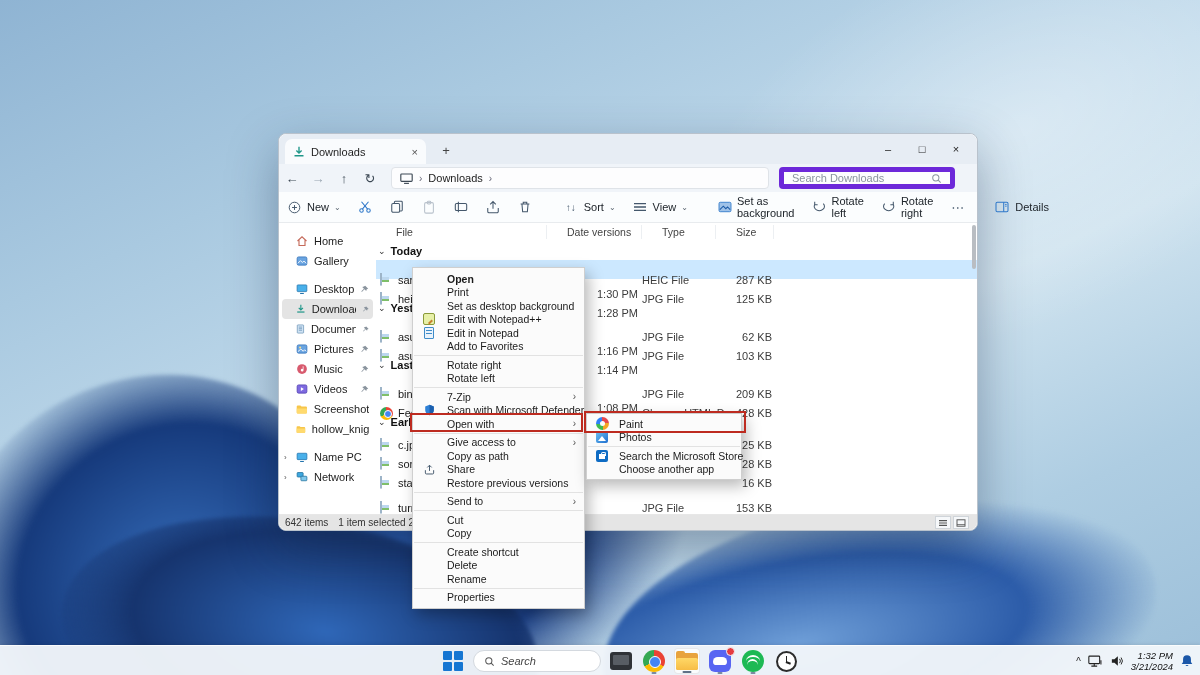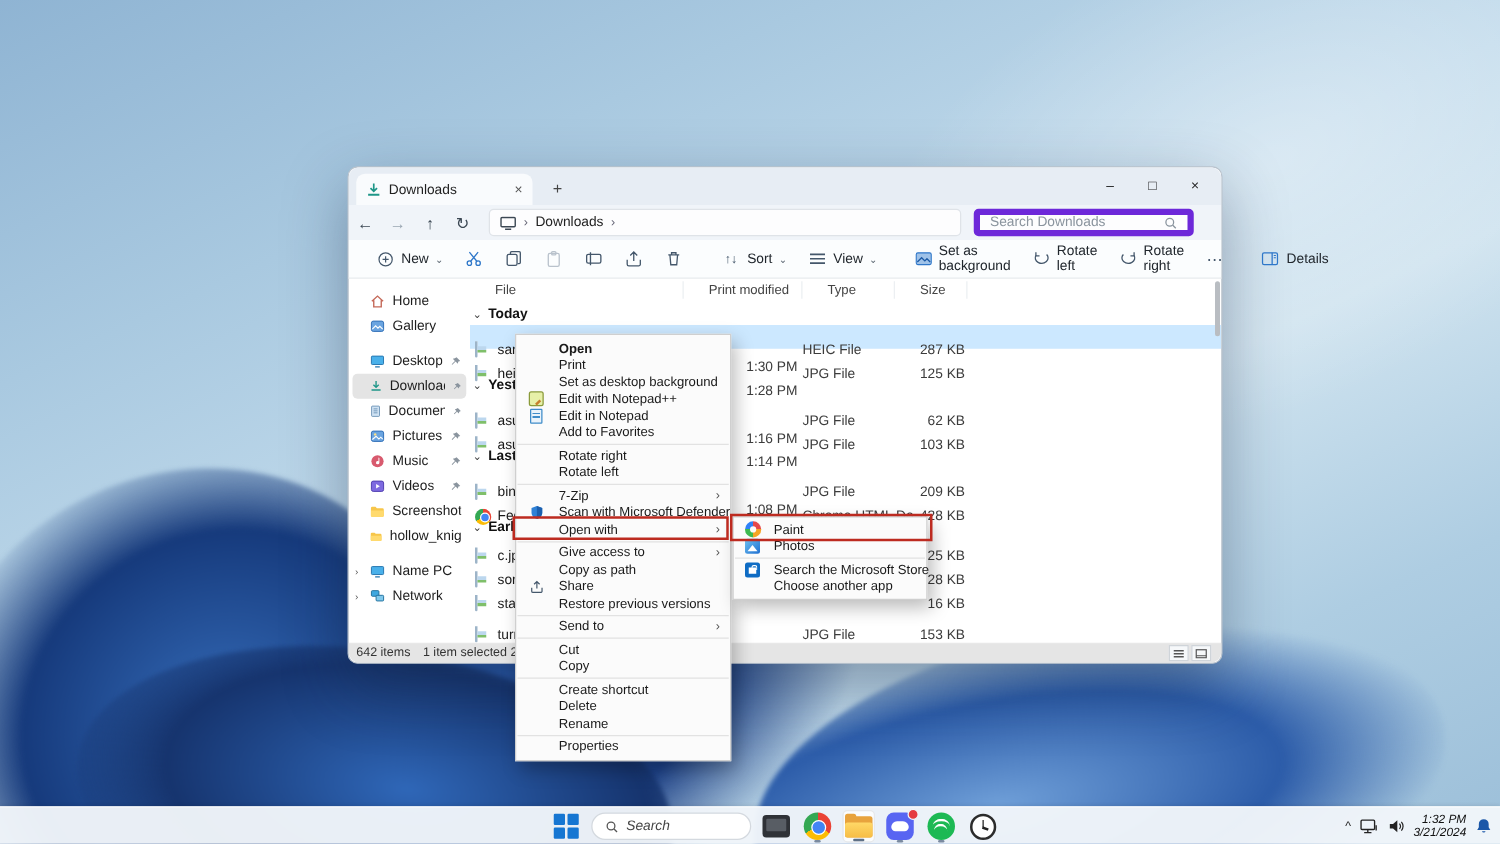--- a/index.html
+++ b/index.html
@@ -24,21 +24,21 @@
   .newtab { position:absolute; left:158px; top:7px; width:18px; height:18px; display:flex; align-items:center; justify-content:center; color:#444; font-size:13px; }
   .wcontrols { position:absolute; right:4px; top:0; height:30px; display:flex; }
   .wc { width:34px; height:30px; display:flex; align-items:center; justify-content:center; font-size:11px; color:#222; }
   .addrbar { position:absolute; left:0; top:30px; right:0; height:28px; background:#f0f4f9; display:flex; align-items:center; }
   .navbtn { width:26px; text-align:center; color:#3c4854; font-size:13px; }
   .navbtn.dim { color:#9aa6b2; }
   .addrbox { margin-left:8px; width:378px; height:22px; background:#fdfdfe; border:1px solid #dfe3e8; border-radius:4px; display:flex; align-items:center; gap:6px; padding:0 8px; font-size:11px; color:#222; }
   .crumb-sep { color:#667; font-size:10px; }
   .searchbox { margin-left:10px; width:176px; height:22px; background:#fdfdfe; border:5px solid #6d28d9; border-radius:4px; display:flex; align-items:center; padding:0 8px; font-size:11px; color:#8a949e; }
   .searchbox .mag { margin-left:auto; }
-  .toolbar { position:absolute; left:0; top:58px; right:0; height:31px; background:#fbfdfe; border-bottom:1px solid #e8ebee; display:flex; align-items:center; font-size:11px; color:#20262c; padding-left:14px; gap:2px; }
+  .toolbar { position:absolute; left:0; top:58px; right:0; height:31px; background:#fbfdfe; border-bottom:1px solid #e8ebee; display:flex; align-items:center; font-size:11px; color:#20262c; gap:2px; }
   .tbtn { display:flex; align-items:center; gap:5px; padding:4px 7px; border-radius:4px; }
   .tico { display:flex; align-items:center; justify-content:center; width:16px; height:16px; }
   .tsep { width:1px; height:16px; background:#dcdfe3; margin:0 6px; }
   .carr { font-size:8px; color:#5a6570; }
 
   .sidebar { position:absolute; left:0; top:89px; width:97px; bottom:16px; padding-top:8px; font-size:11px; color:#1d1d1d; overflow:hidden; }
   .sitem { display:flex; align-items:center; gap:6px; height:20px; padding:0 4px 0 14px; border-radius:4px; margin:0 3px; position:relative; }
   .sitem.sel { background:#e4e4e4; }
   .sitem .chev { position:absolute; left:2px; font-size:8px; color:#555; }
   .pin { margin-left:auto; }
@@ -410,21 +410,21 @@
           <rect x="1.5" y="2" width="8" height="6" rx="1" fill="#3ea7df" stroke="#1f6f9c" stroke-width="1"></rect>
           <rect x="6.5" y="7" width="8" height="6" rx="1" fill="#7fc8ec" stroke="#1f6f9c" stroke-width="1"></rect>
         </svg>
       <span class="slabel">Network</span>
     </div>
   </div>
 
   <div class="filearea">
     <div class="colheads">
       <div class="ch first">File</div>
-      <div class="ch">Print modified</div>
+      <div class="ch">Date versions</div>
       <div class="ch">Type</div>
       <div class="ch">Size</div>
     </div>
     <div class="listwrap">
       <div class="grow">
           <span class="gchev">⌄</span>
           <span>Today</span>
         </div>
 
       <div class="row sel">

